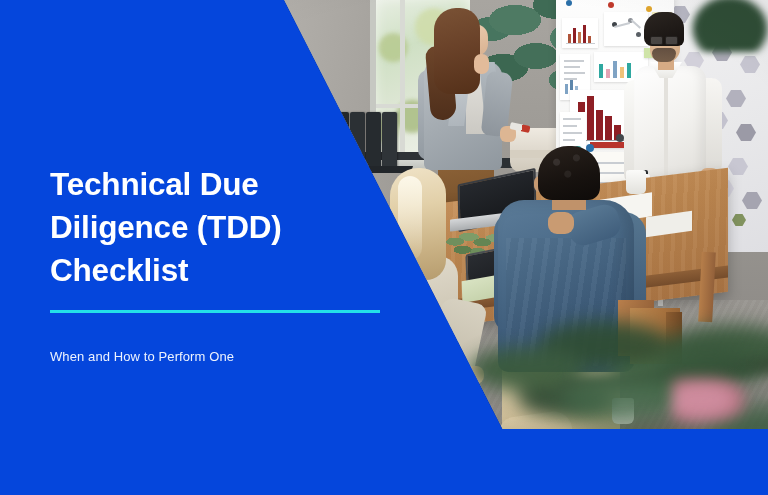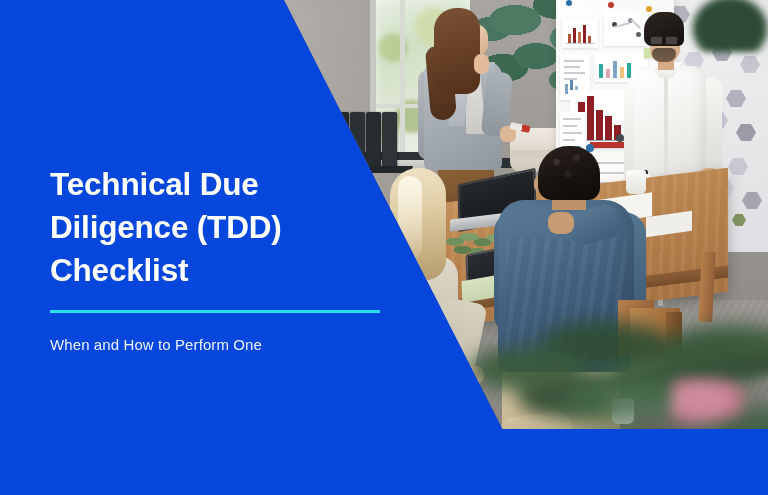--- a/index.html
+++ b/index.html
@@ -332,21 +332,21 @@
   
   #textblock { position:absolute; left:50px; top:163px; width:300px; }
   #title {
     font-size:31.5px; font-weight:bold; line-height:43px;
     color:#ffffff; letter-spacing:-.2px; white-space:pre-line;
   }
   #divider {
     margin-top:18px; width:330px; height:3px; background:#23e0e8;
   }
   #subtitle {
-    margin-top:23px; font-size:15px; font-weight:400; color:#eef3fe;
+    margin-top:36px; font-size:13px; font-weight:400; color:#eef3fe;
     letter-spacing:.1px;
   }
 </style>
 </head>
 <body>
 
 <div id="banner">
 
   <div id="photo">
     <div class="ph" id="wall"></div>

